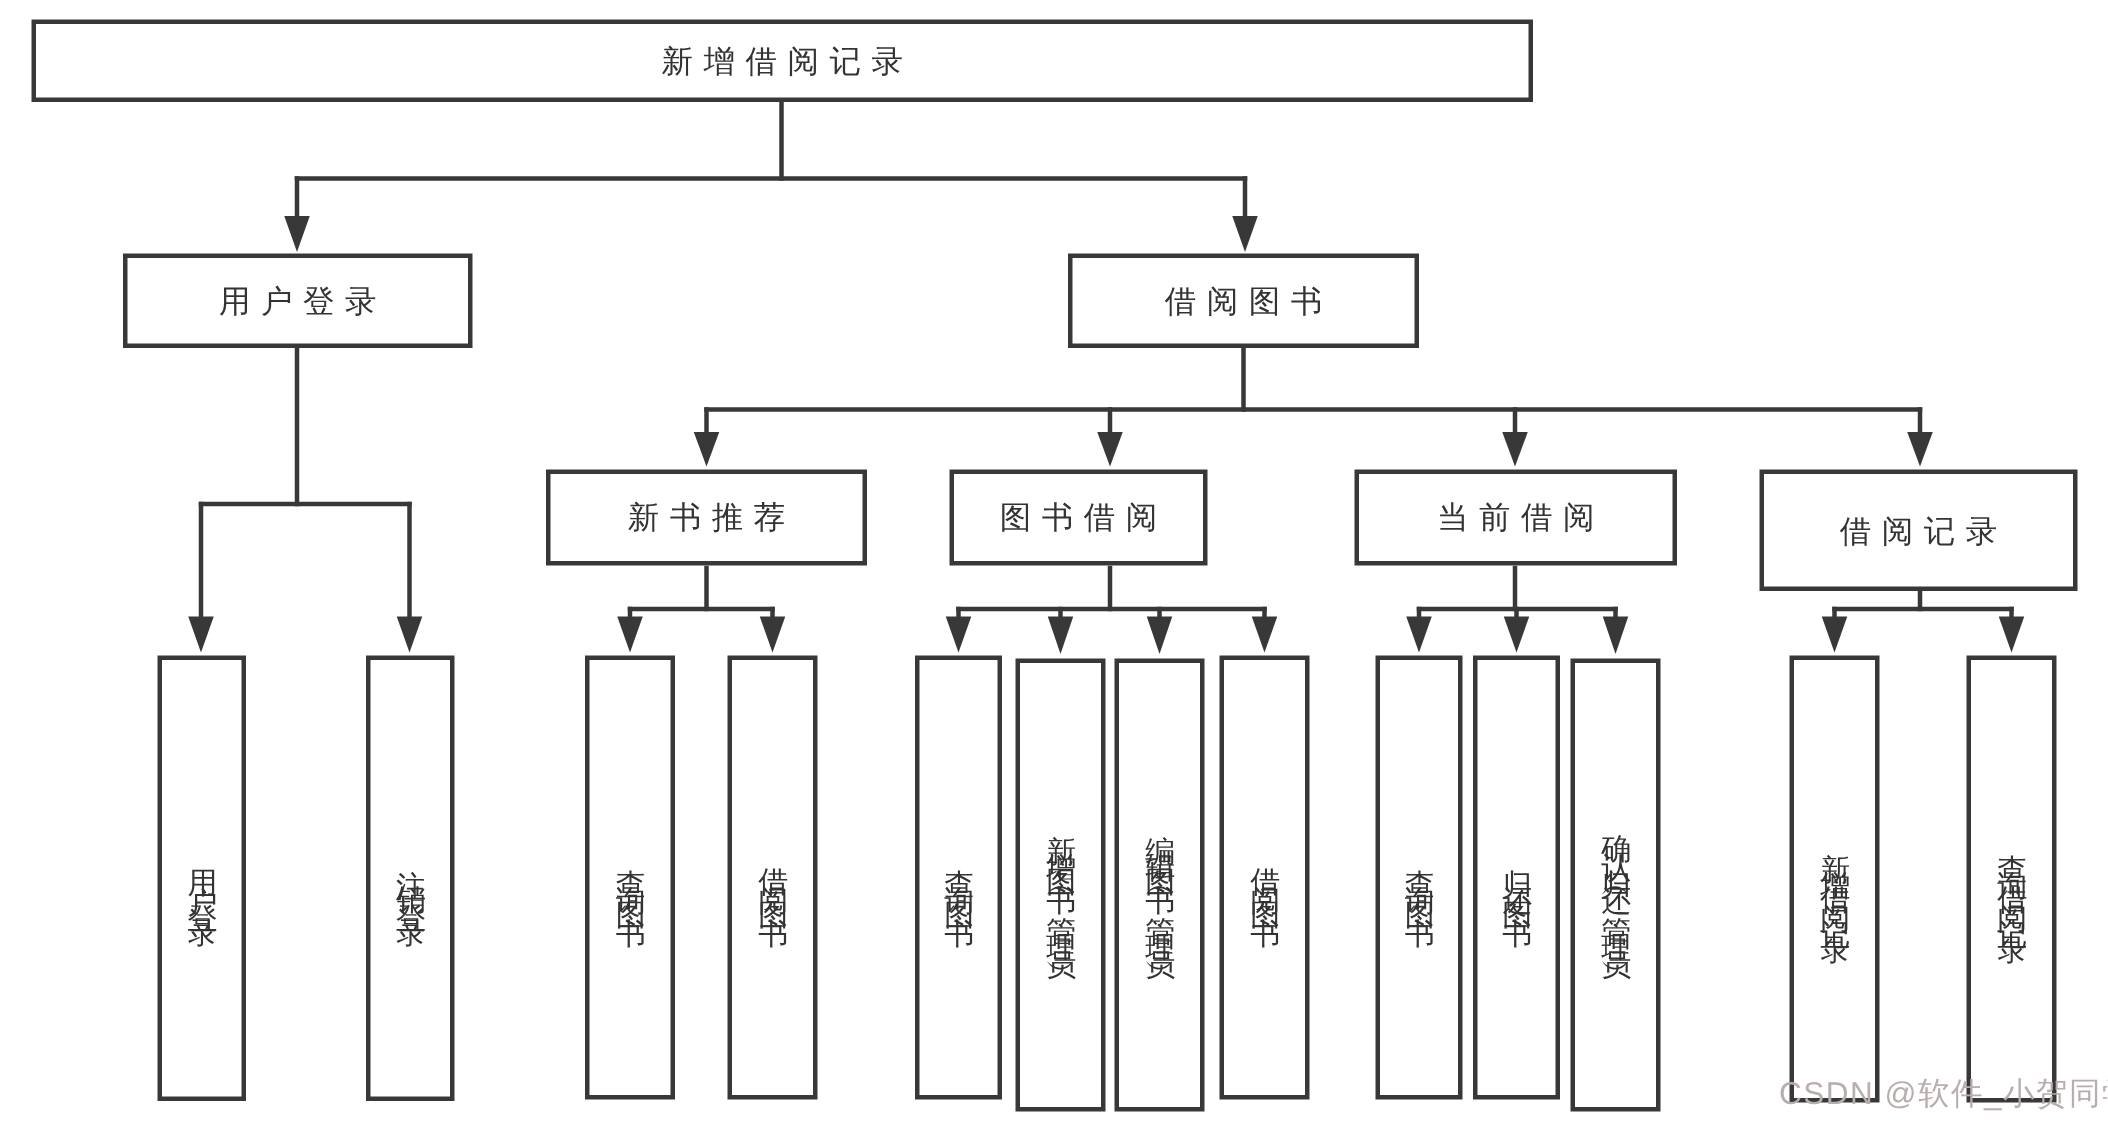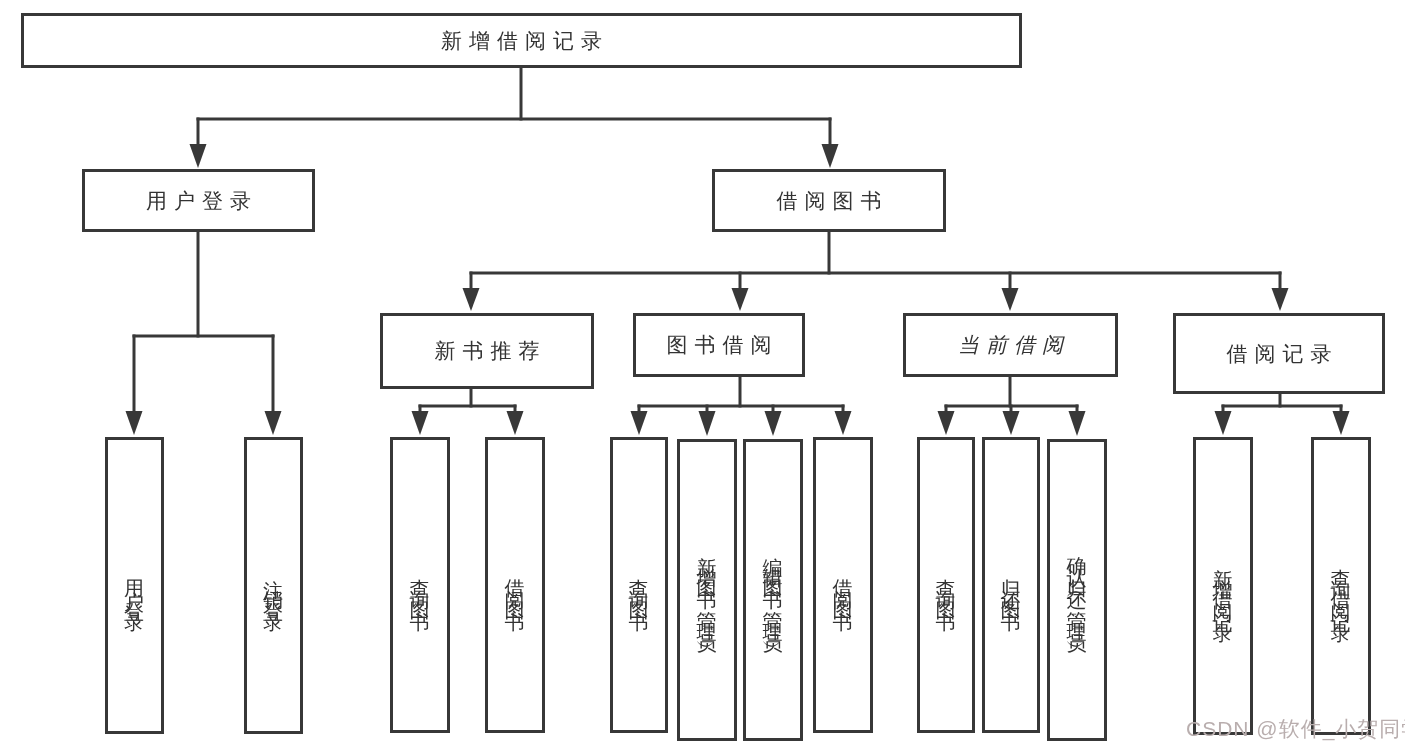--- a/index.html
+++ b/index.html
@@ -110,27 +110,27 @@
     <span>新增借阅记录</span>
   </div>
 
   <div class="box hbox" style="left:82px;top:169px;width:233px;height:63px;">
     <span>用户登录</span>
   </div>
   <div class="box hbox" style="left:712px;top:169px;width:234px;height:63px;">
     <span>借阅图书</span>
   </div>
 
-  <div class="box hbox" style="left:364px;top:313px;width:214px;height:76px;margin-left:16px;">
+  <div class="box hbox" style="left:364px;top:313px;width:214px;height:64px;">
     <span>新书推荐</span>
   </div>
   <div class="box hbox" style="left:633px;top:313px;width:172px;height:64px;">
     <span>图书借阅</span>
   </div>
-  <div class="box hbox" style="left:903px;top:313px;width:215px;height:64px;font-style:italic;">
+  <div class="box hbox" style="left:903px;top:313px;width:215px;height:64px;">
     <span>当前借阅</span>
   </div>
   <div class="box hbox" style="left:1173px;top:313px;width:212px;height:81px;">
     <span>借阅记录</span>
   </div>
 
   <div class="box vbox" style="left:105px;top:437px;width:59px;height:297px;">
     <span>用户登录</span>
   </div>
   <div class="box vbox" style="left:244px;top:437px;width:59px;height:297px;">

